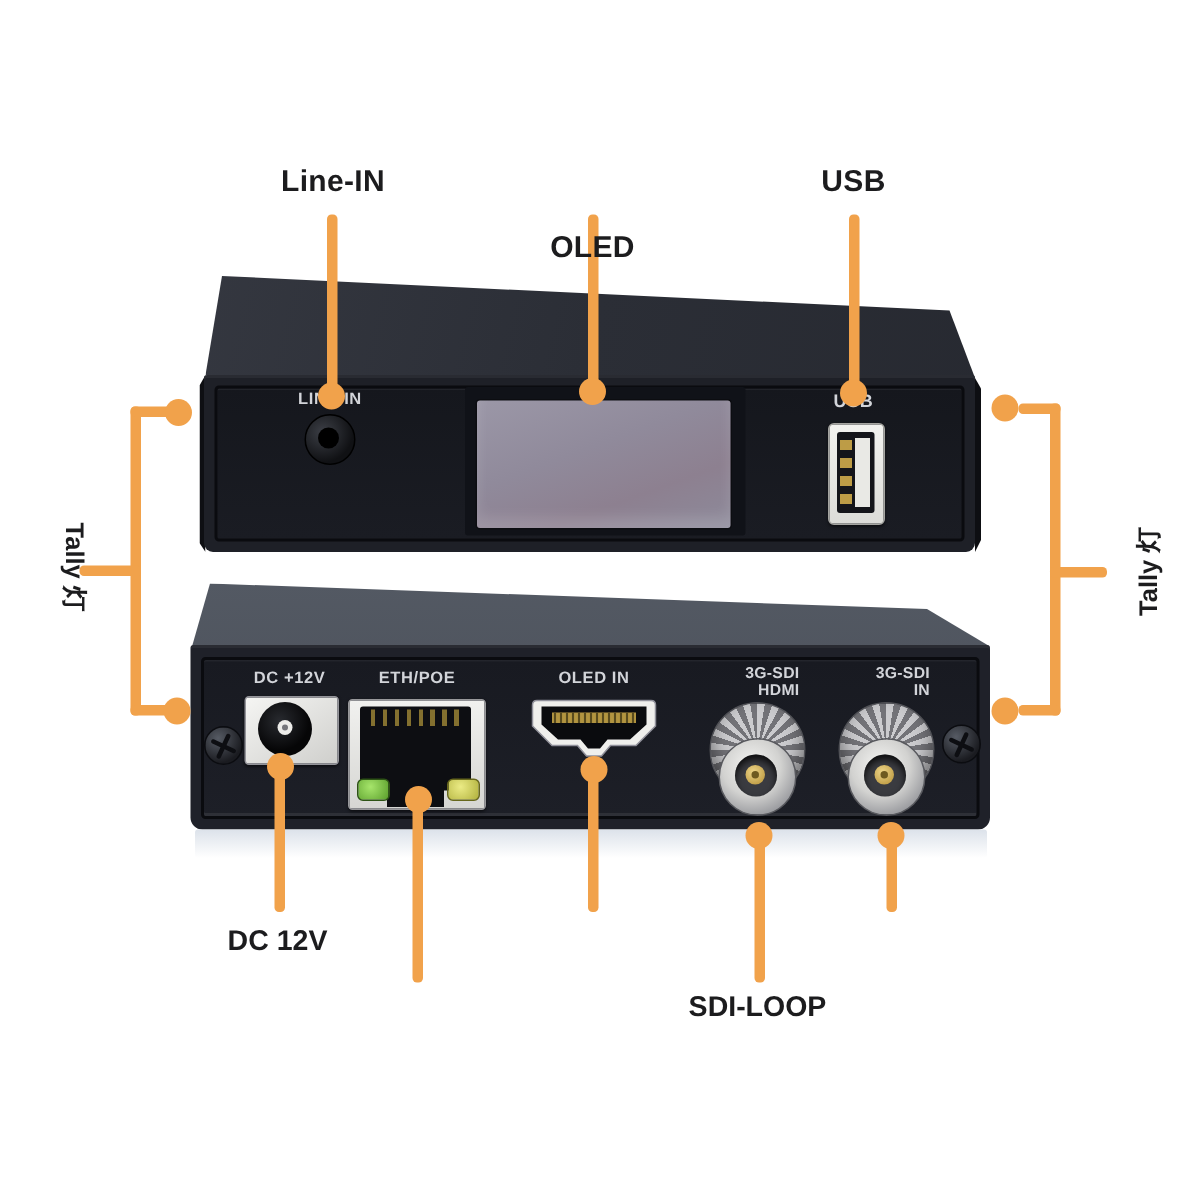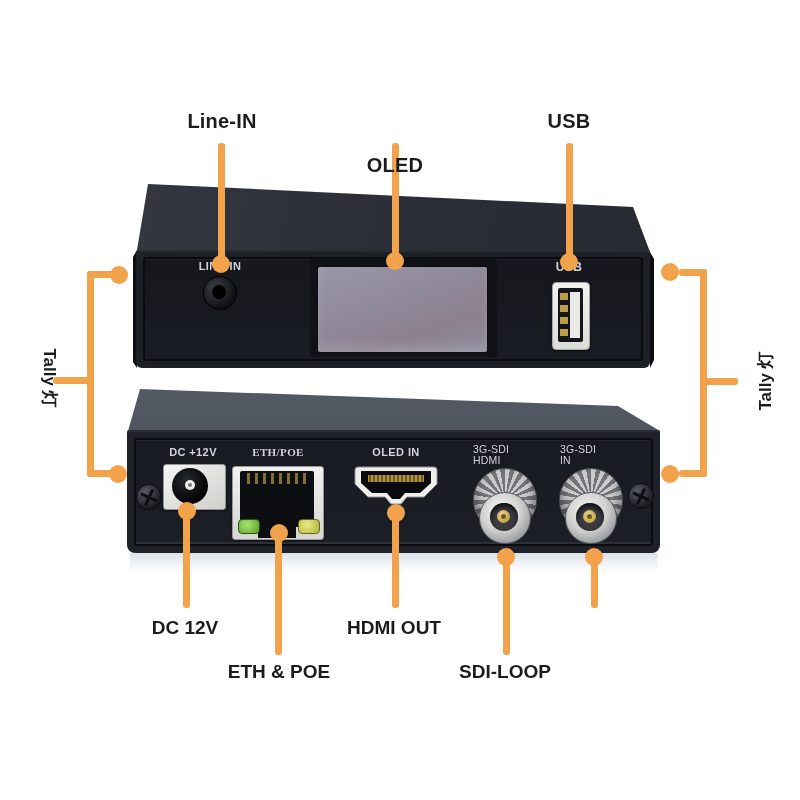--- a/index.html
+++ b/index.html
@@ -19,22 +19,22 @@
   .oline{position:absolute;width:7px;background:var(--accent);z-index:5;border-radius:3px;}
   .ohline{position:absolute;height:7px;background:var(--accent);z-index:5;border-radius:3px;}
   .odot{position:absolute;width:18px;height:18px;border-radius:50%;background:var(--accent);z-index:6;}
 
   
   .lid{position:absolute;inset:0;z-index:1;}
   .face{position:absolute;z-index:2;}
   .panel{position:absolute;z-index:3;border:2px solid #0a0b0f;border-radius:3px;}
   .print{position:absolute;z-index:4;color:#d2d4d9;font-weight:700;font-size:11px;
          text-align:center;letter-spacing:.4px;}
-  .print2{position:absolute;z-index:4;color:#d2d4d9;font-weight:400;font-size:10.5px;
-          line-height:11px;text-align:left;letter-spacing:.2px;}
+  .print2{position:absolute;z-index:4;color:#d2d4d9;font-weight:700;font-size:10.5px;
+          line-height:11px;text-align:right;letter-spacing:.2px;}
 
   .screw{position:absolute;width:24px;height:24px;border-radius:50%;z-index:4;
          background:radial-gradient(circle at 35% 30%,#565b64,#1a1b20 72%);border:1px solid #0b0c10;}
   .screw .s1,.screw .s2{position:absolute;left:3px;top:10.5px;width:18px;height:3px;background:#0d0e12;border-radius:2px;}
   .screw .s1{transform:rotate(25deg);} .screw .s2{transform:rotate(115deg);}
 
   
   .bnc-knurl{position:absolute;width:62px;height:62px;border-radius:50%;z-index:3;
     background:repeating-conic-gradient(#cbcbce 0deg 9deg,#737378 9deg 18deg);
     border:1px solid #505156;box-shadow:inset 0 -8px 12px rgba(0,0,0,.45);}
@@ -111,21 +111,21 @@
 
   <div class="print" style="left:162px;top:446px;width:62px;">DC +12V</div>
   <div class="abs" style="left:163px;top:464px;width:61px;height:44px;z-index:3;border-radius:3px;
               background:linear-gradient(145deg,#f5f5f3,#cfcfcc);border:1px solid #94949a;
               box-shadow:0 1px 2px rgba(0,0,0,.5);"></div>
   <div class="abs" style="left:172px;top:468px;width:36px;height:36px;z-index:4;border-radius:50%;
               background:radial-gradient(circle at 40% 35%,#282a2f,#060607 62%);"></div>
   <div class="abs" style="left:185px;top:480px;width:10px;height:10px;z-index:5;border-radius:50%;background:#ecece9;"></div>
   <div class="abs" style="left:188px;top:483px;width:4px;height:4px;z-index:6;border-radius:50%;background:#74757a;"></div>
 
-  <div class="print" style="left:247px;top:446px;width:62px;font-family:Liberation Serif, serif;">ETH/POE</div>
+  <div class="print" style="left:247px;top:446px;width:62px;">ETH/POE</div>
   <div class="abs" style="left:232px;top:466px;width:90px;height:72px;z-index:3;border-radius:3px;
               background:linear-gradient(#f1f1ef,#d6d6d3);border:1px solid #98989b;
               box-shadow:0 1px 2px rgba(0,0,0,.5);"></div>
   <div class="abs" style="left:240px;top:471px;width:74px;height:56px;z-index:4;background:#0d0e12;border-radius:2px;"></div>
   <div class="abs" style="left:247px;top:473px;width:60px;height:11px;z-index:5;
               background:repeating-linear-gradient(90deg,#83702f 0 3px,#0d0e12 3px 8px);"></div>
   <div class="abs" style="left:258px;top:524px;width:38px;height:14px;z-index:5;background:#0d0e12;"></div>
   <div class="abs" style="left:238px;top:519px;width:20px;height:13px;z-index:6;border-radius:4px;
               background:radial-gradient(circle at 40% 35%,#a6e56b,#5a9e2b);border:1px solid #2d5315;"></div>
   <div class="abs" style="left:298px;top:519px;width:20px;height:13px;z-index:6;border-radius:4px;
@@ -165,22 +165,20 @@
   <div class="odot" style="left:270px;top:524px;"></div>
   <div class="oline" style="left:275px;top:533px;height:122px;"></div>
   <div class="odot" style="left:387px;top:504px;"></div>
   <div class="oline" style="left:392px;top:513px;height:95px;"></div>
   <div class="odot" style="left:497px;top:548px;"></div>
   <div class="oline" style="left:503px;top:557px;height:98px;"></div>
   <div class="odot" style="left:585px;top:548px;"></div>
   <div class="oline" style="left:591px;top:557px;height:51px;"></div>
 
   <div class="bottom-label" style="left:110px;top:617px;">DC 12V</div>
-  <div class="bottom-label" style="left:204px;top:661px;">ETH &amp; POE</div>
-  <div class="bottom-label" style="left:319px;top:617px;">HDMI OUT</div>
   <div class="bottom-label" style="left:430px;top:661px;">SDI-LOOP</div>
 
   <div class="oline" style="left:87px;top:271px;height:206px;"></div>
   <div class="ohline" style="left:87px;top:271px;width:28px;"></div>
   <div class="ohline" style="left:87px;top:470px;width:28px;"></div>
   <div class="ohline" style="left:53px;top:377px;width:41px;"></div>
   <div class="odot" style="left:110px;top:266px;"></div>
   <div class="odot" style="left:109px;top:465px;"></div>
   <div class="tally-label" style="left:-6px;top:366px;transform:rotate(90deg);">Tally 灯</div>
 

